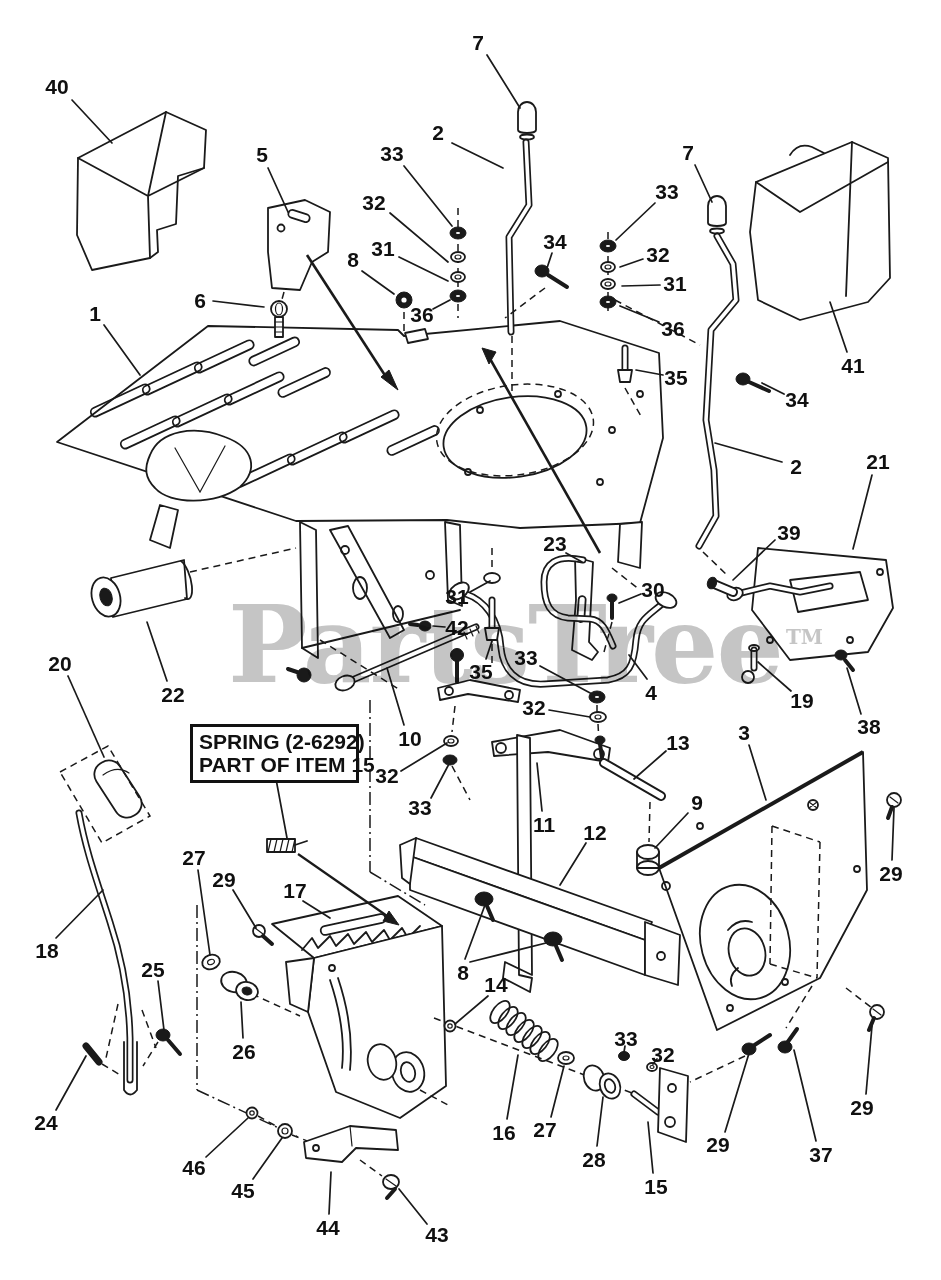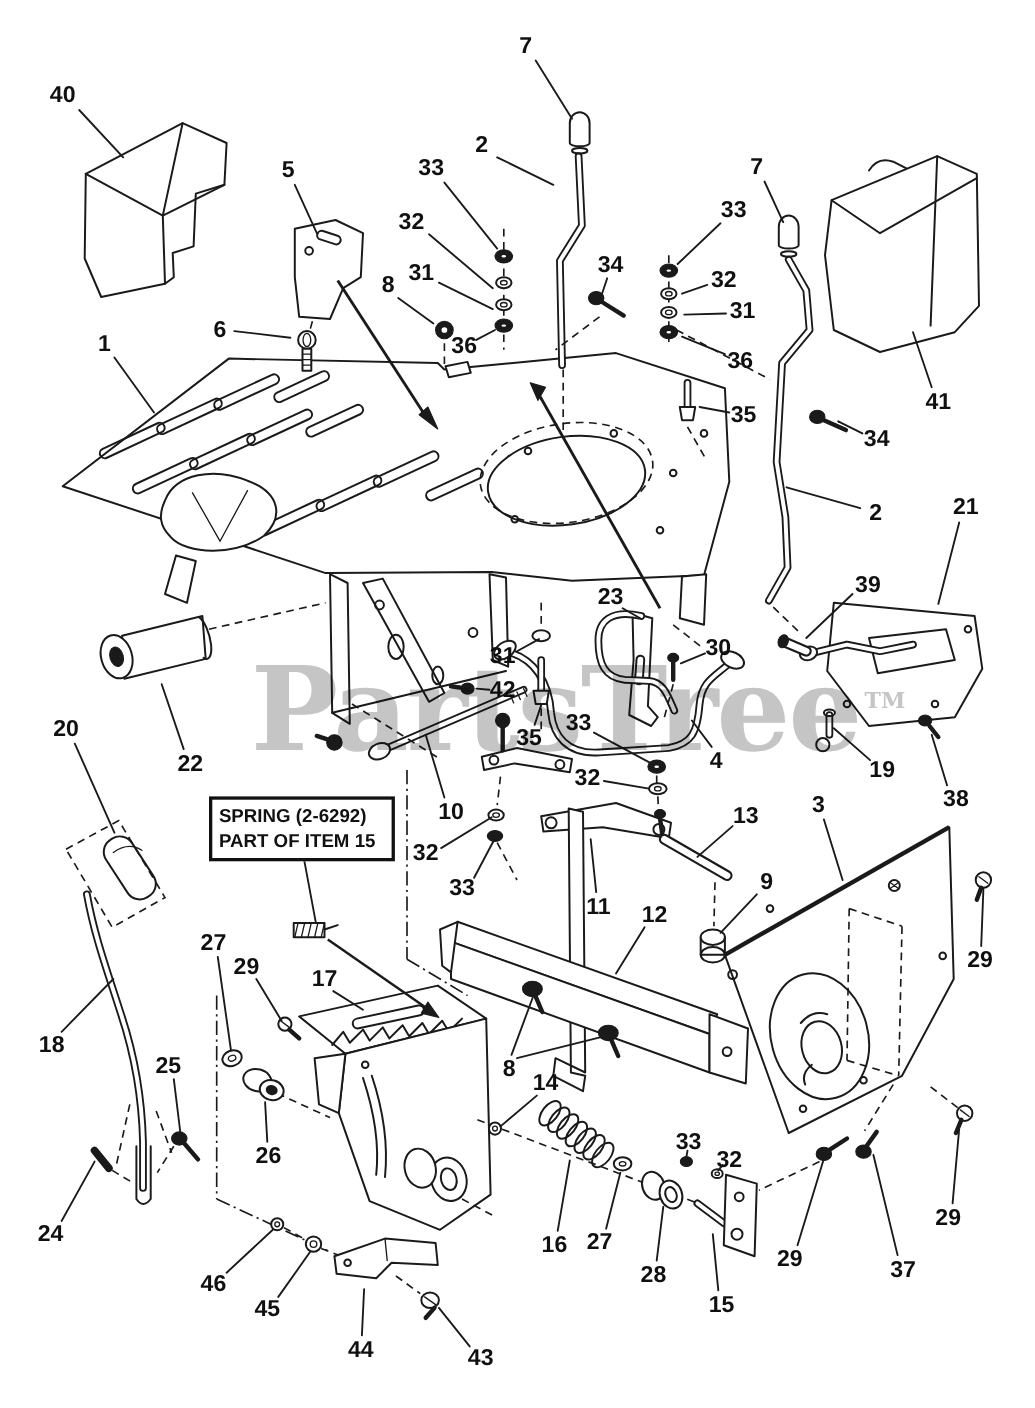--- a/index.html
+++ b/index.html
@@ -18,21 +18,21 @@
   .dsh{stroke:#1a1a1a;stroke-width:1.5;fill:none;stroke-dasharray:7 5}
   .dd{stroke:#1a1a1a;stroke-width:1.5;fill:none;stroke-dasharray:13 4 2 4}
   .thick{stroke:#1a1a1a;stroke-width:4;fill:none;stroke-linecap:round}
   .leader{stroke:#1a1a1a;stroke-width:1.7;stroke-linecap:round}
   .plabel{font:bold 21px "Liberation Sans",sans-serif;fill:#101010;text-anchor:middle;dominant-baseline:central}
   #watermark{position:absolute;left:228px;top:592px;z-index:3;pointer-events:none;
              font-family:"DejaVu Serif",serif;font-weight:bold;font-size:106px;line-height:1;
              letter-spacing:-2px;mix-blend-mode:multiply;white-space:nowrap;}
   #watermark .tm{font-size:20px;letter-spacing:0;vertical-align:38px;margin-left:4px;font-weight:bold;}
   #callout{position:absolute;left:190px;top:724px;width:152px;z-index:4;background:#ffffff;
-           border:3px solid #111;padding:3px 5px 4px 6px;font-weight:bold;font-size:17px;
+           border:3px solid #111;padding:3px 5px 4px 6px;font-weight:bold;font-size:21px;
            line-height:23px;color:#111;white-space:nowrap;}
 </style>
 </head>
 <body>
 
 <div id="stage">
 
   <svg id="art" width="941" height="1280" viewBox="0 0 941 1280">
 
     <g>

